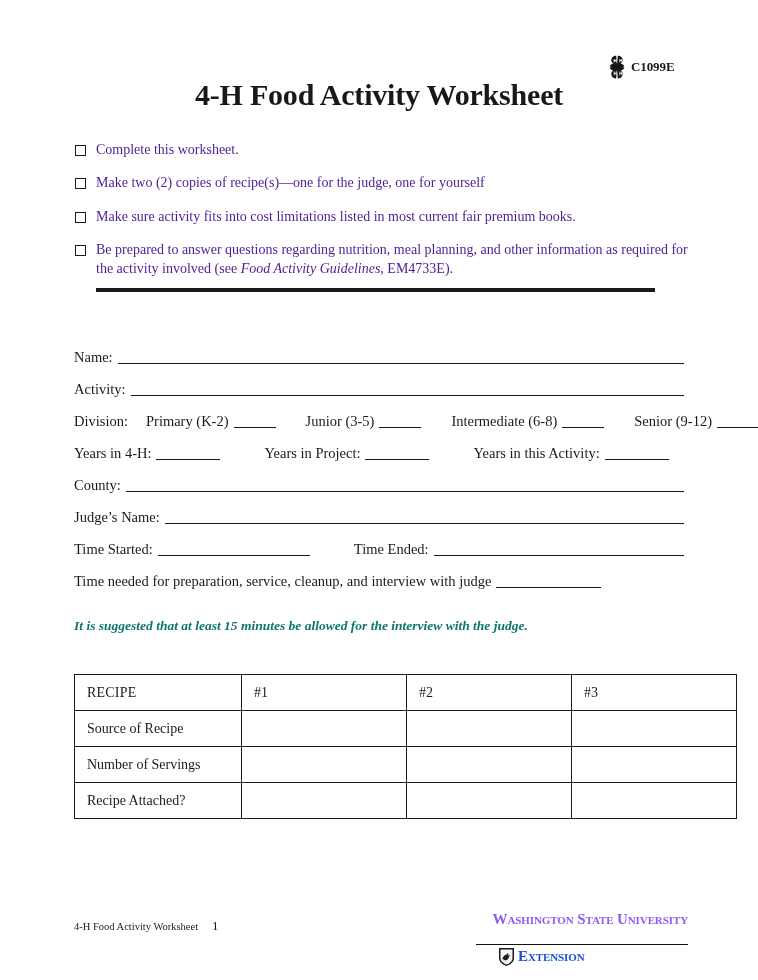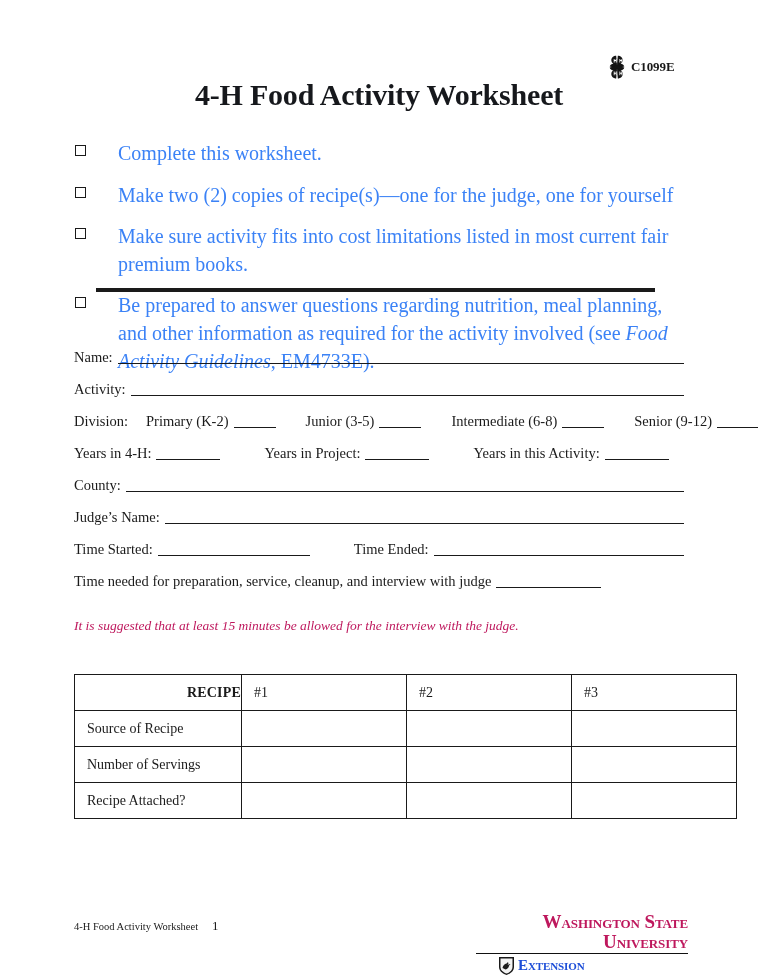--- a/index.html
+++ b/index.html
@@ -73,24 +73,24 @@
   .checkbox {
     width: 9px;
     height: 9px;
     border: 1.6px solid #1a1a1a;
     flex: 0 0 auto;
     margin-top: 5px;
     margin-left: 1px;
     background: #fff;
   }
   .check-text {
-    margin-left: 32px;
-    font-size: 20px;
+    margin-left: 10px;
+    font-size: 14px;
     line-height: 1.38;
-    color: #3b82f6;
+    color: #4c1d95;
   }
   .check-text i { font-style: italic; }
 
   
   .thick-rule {
     position: absolute;
     left: 96px;
     top: 288px;
     width: 559px;
     height: 4px;
@@ -138,41 +138,42 @@
   .rule-yr { width: 64px; }
   .rule-time { width: 152px; }
   .rule-need { width: 105px; }
 
   .note {
     position: absolute;
     left: 74px;
     top: 618px;
     font-size: 13.5px;
     font-style: italic;
-    color: #be185d;
+    color: #0f766e;
+    font-weight: bold;
   }
 
   
   .rtable {
     position: absolute;
     left: 74px;
     top: 674px;
     width: 610px;
     border-collapse: collapse;
     table-layout: fixed;
   }
   .rtable td {
     border: 1.2px solid #1a1a1a;
     height: 35px;
     padding: 0 0 0 12px;
     font-size: 14px;
     color: #1a1a1a;
     vertical-align: middle;
   }
-  .rtable td.hdr-recipe { font-weight: 700; letter-spacing: 0.2px; text-align: right; }
+  .rtable td.hdr-recipe { font-weight: 400; letter-spacing: 0.2px; }
   .col-label { width: 154px; }
   .col-num { width: 152px; }
 
   
   .footer-left {
     position: absolute;
     left: 74px;
     top: 918px;
     font-size: 10.5px;
     color: #1a1a1a;
@@ -182,27 +183,27 @@
   }
   .page-num { font-size: 13px; }
 
   .wsu-logo {
     position: absolute;
     left: 476px;
     top: 912px;
     width: 212px;
   }
   .wsu-line1 {
-    font-size: 19px;
+    font-size: 15px;
     font-variant: small-caps;
     font-weight: 700;
     letter-spacing: -0.1px;
-    color: #be185d;
+    color: #8b5cf6;
     border-bottom: 1.4px solid #111;
-    padding-bottom: 1px;
+    padding-bottom: 16px;
     text-align: right;
     line-height: 1.05;
   }
   .wsu-line2 {
     display: flex;
     align-items: center;
     gap: 3px;
     margin-top: 2px;
     padding-left: 22px;
   }

